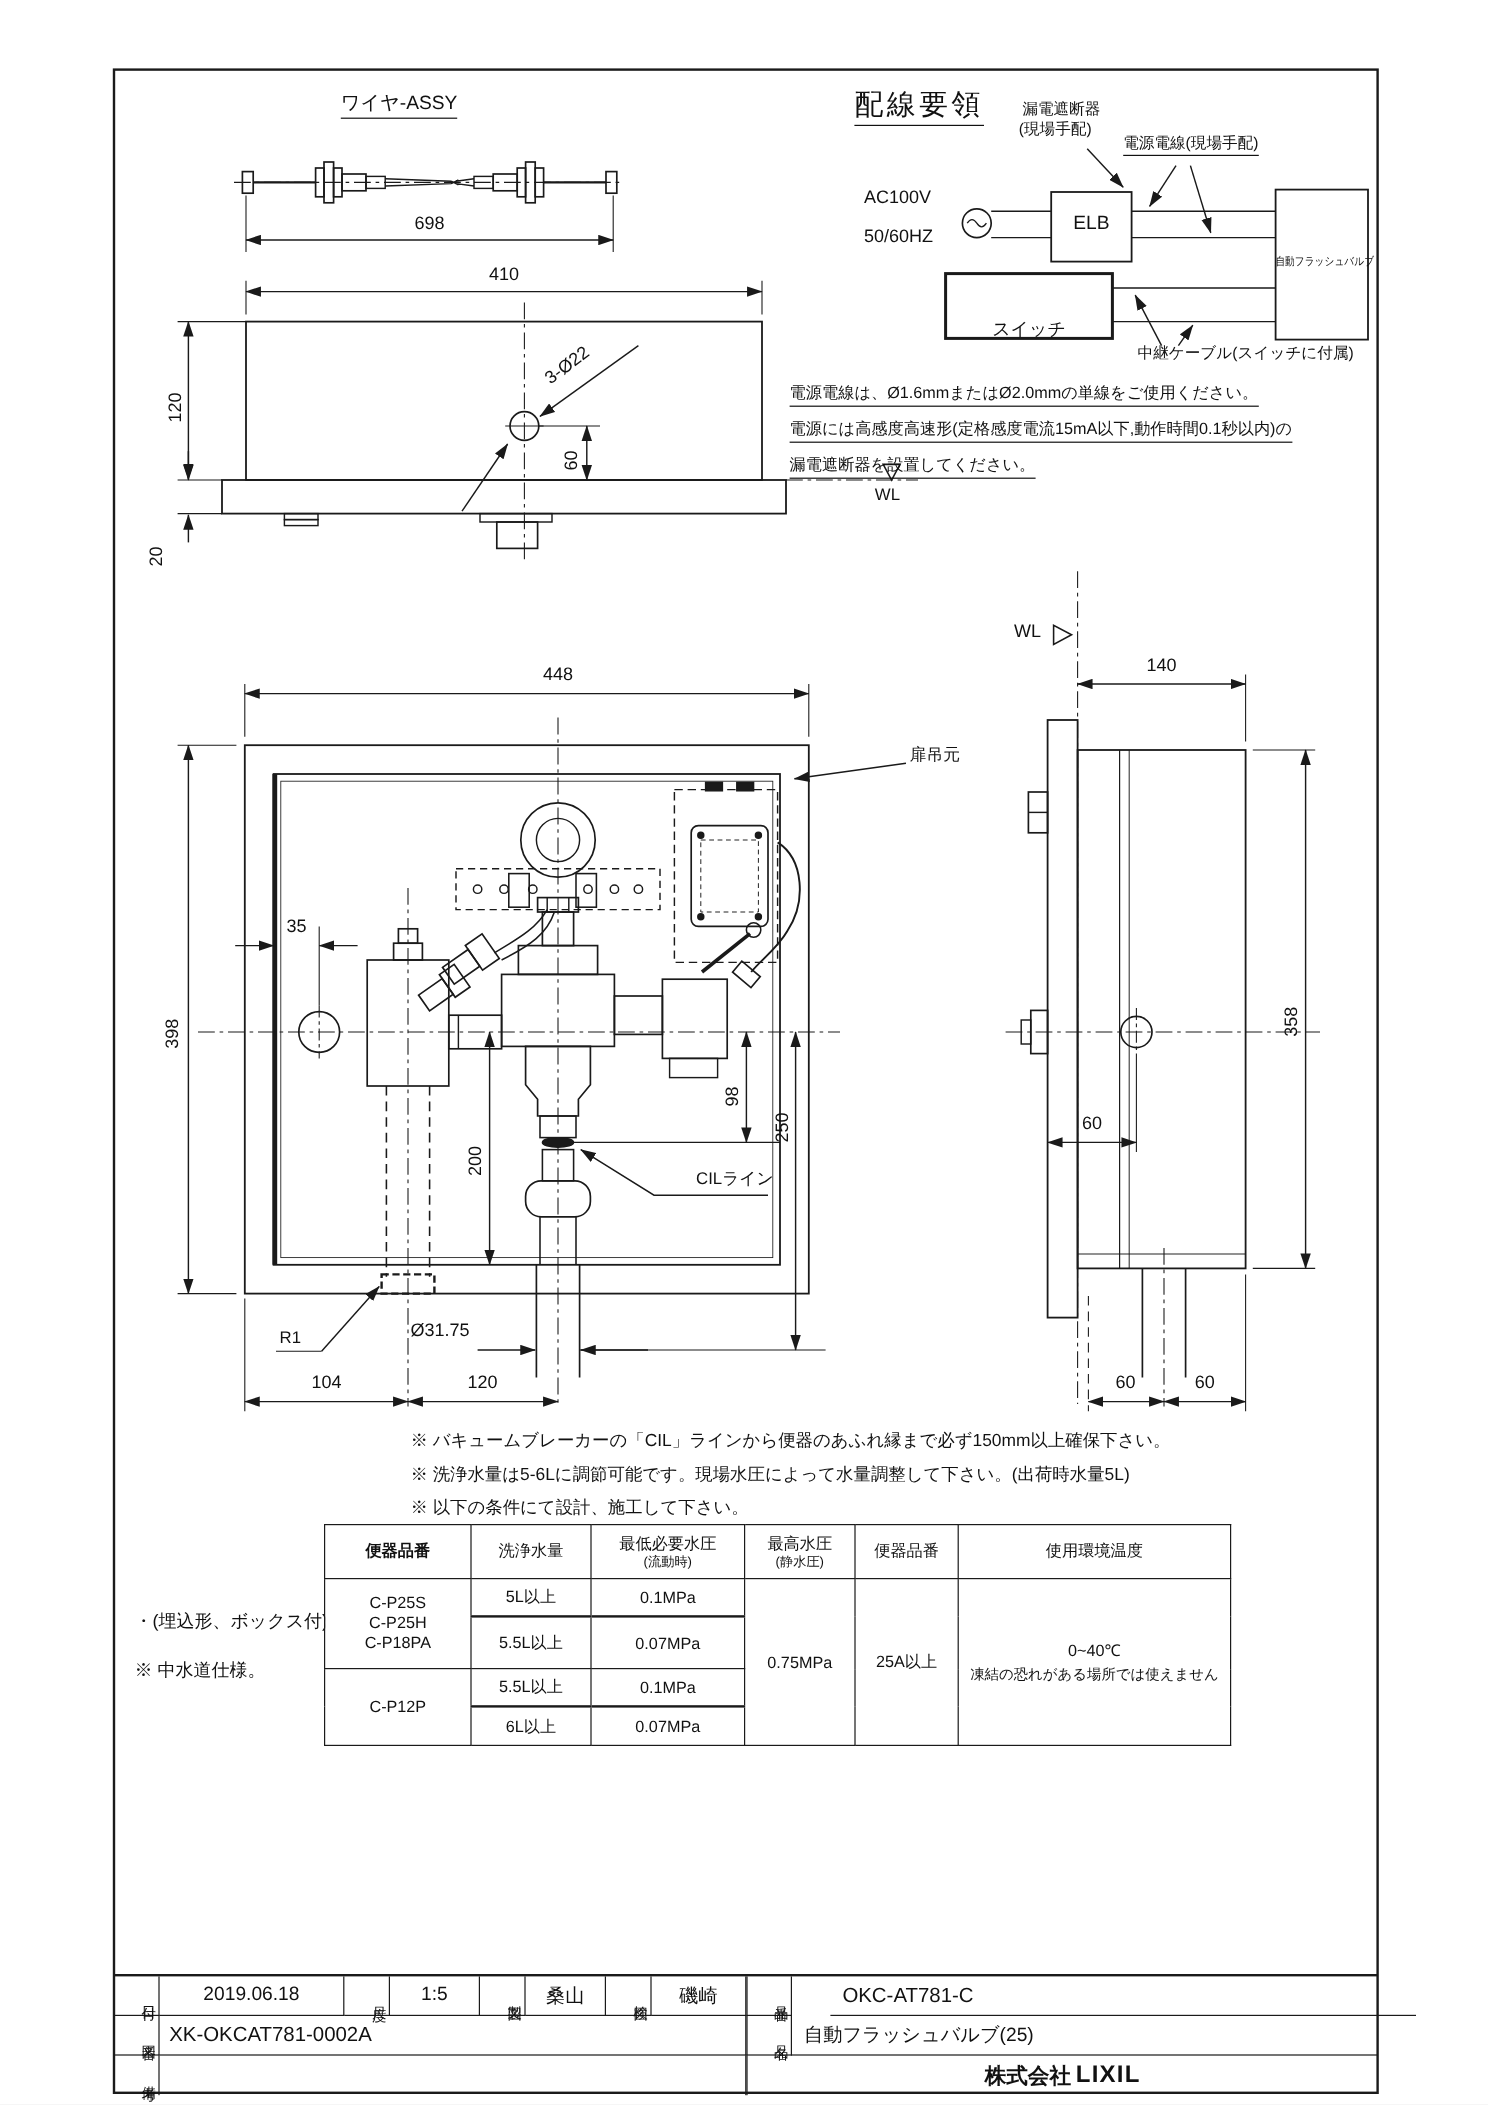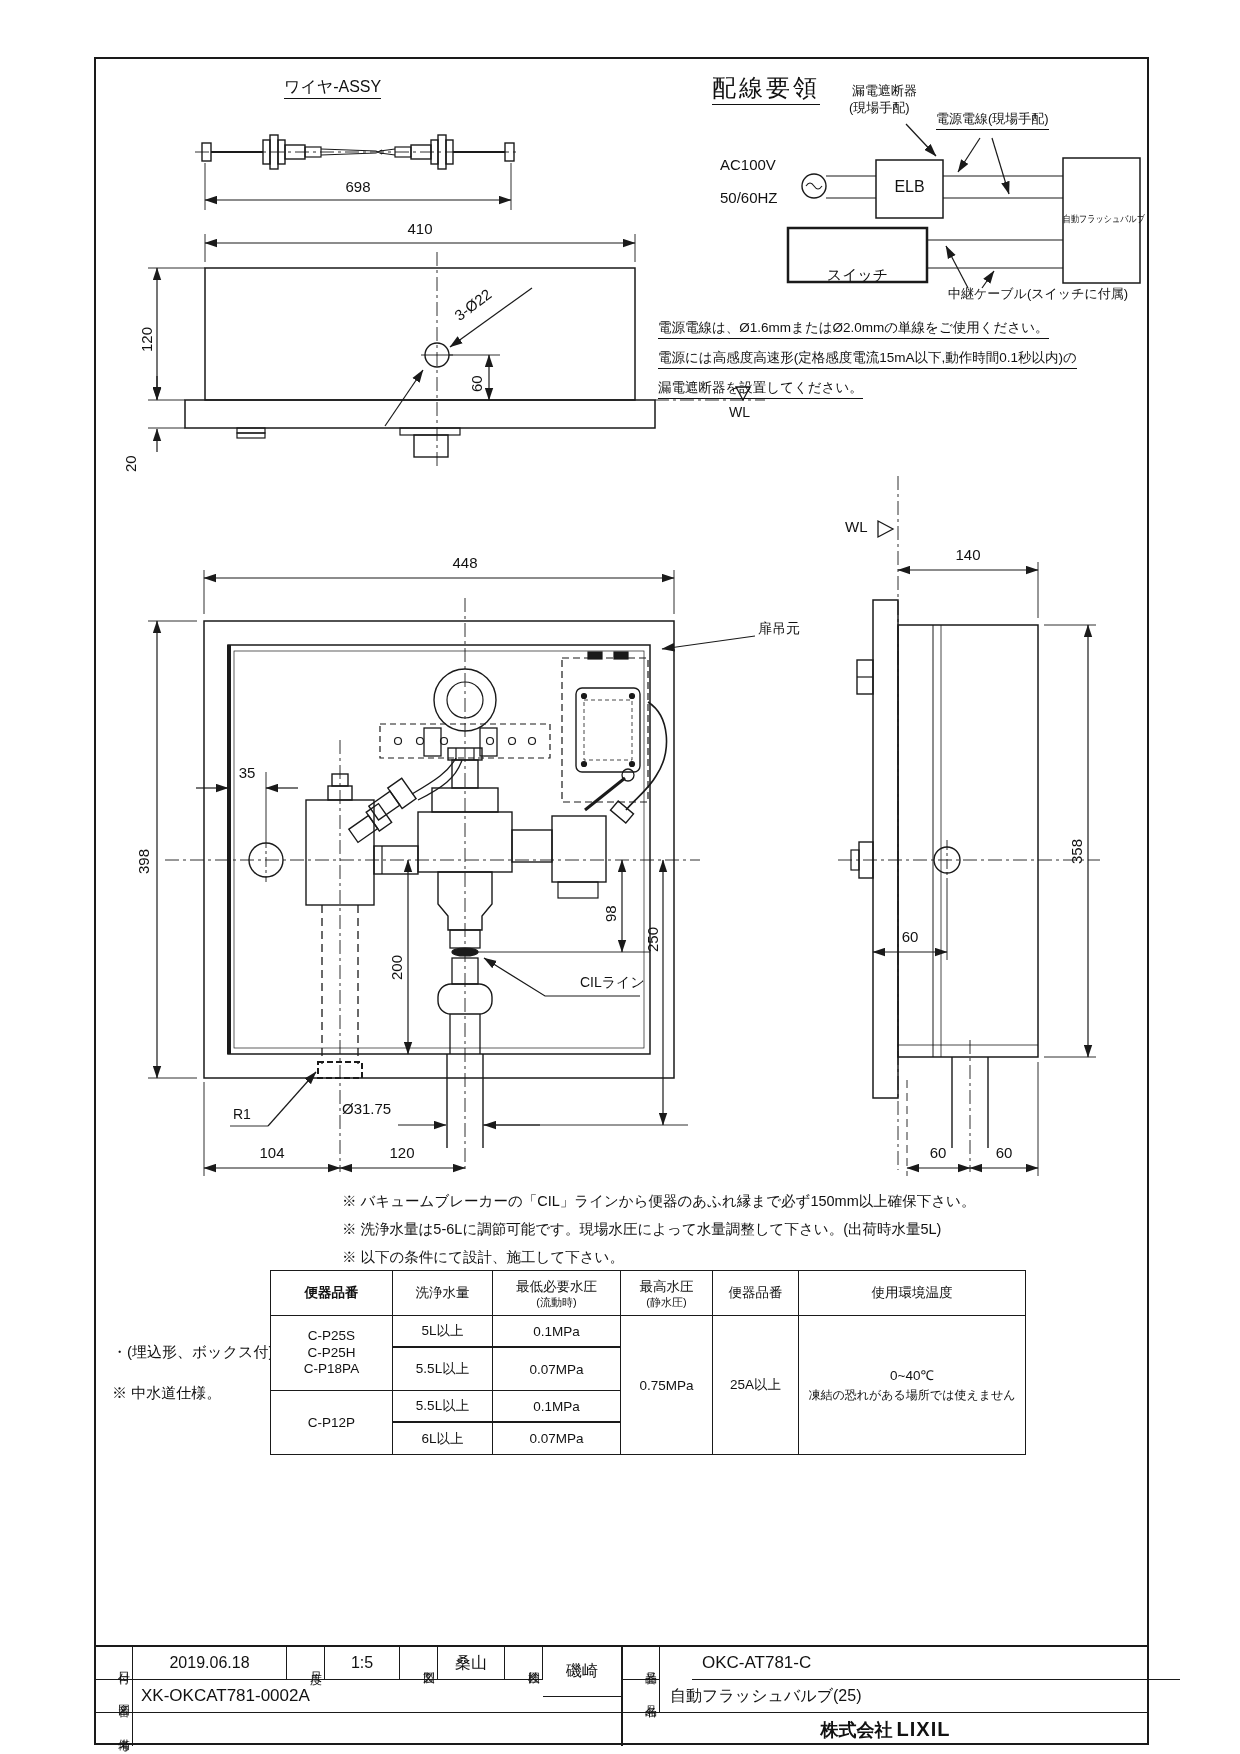--- a/index.html
+++ b/index.html
@@ -338,21 +338,21 @@
         <span class="tb-vlabel">尺度</span>
       </div>
   <div class="tb-cell f16" style="left:230px;top:0;width:75px;height:33px;justify-content:center;">1:5</div>
   <div class="tb-cell" style="left:305px;top:0;width:38px;height:33px;">
         <span class="tb-vlabel">製図</span>
       </div>
   <div class="tb-cell f16" style="left:343px;top:0;width:67px;height:33px;justify-content:center;">桑山</div>
   <div class="tb-cell" style="left:410px;top:0;width:38px;height:33px;">
         <span class="tb-vlabel">検図</span>
       </div>
-  <div class="tb-cell f16" style="left:448px;top:0;width:79px;height:50px;justify-content:center;font-family:Liberation Serif, serif;">磯崎</div>
+  <div class="tb-cell f16" style="left:448px;top:0;width:79px;height:33px;justify-content:center;font-family:Liberation Serif, serif;">磯崎</div>
   <div class="tb-cell" style="left:527px;top:0;width:38px;height:33px;border-left:1.5px solid #1a1a1a;">
         <span class="tb-vlabel">品番</span>
       </div>
   <div class="tb-cell f17" style="left:597px;top:0;width:488px;height:33px;padding-left:10px;border-right:none;">OKC-AT781-C</div>
 
   <div class="tb-cell" style="left:0;top:33px;width:38px;height:33px;">
         <span class="tb-vlabel">図番</span>
       </div>
   <div class="tb-cell f17" style="left:38px;top:33px;width:489px;height:33px;padding-left:8px;">XK-OKCAT781-0002A</div>
   <div class="tb-cell" style="left:527px;top:33px;width:38px;height:33px;border-left:1.5px solid #1a1a1a;">

